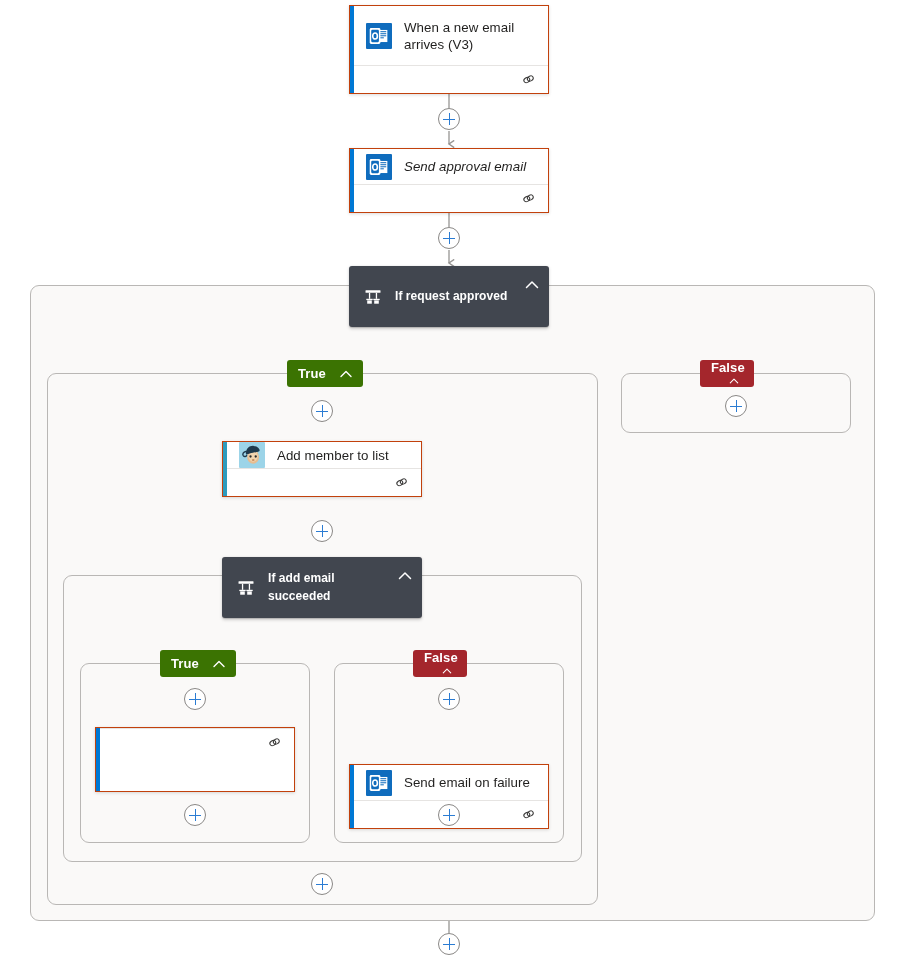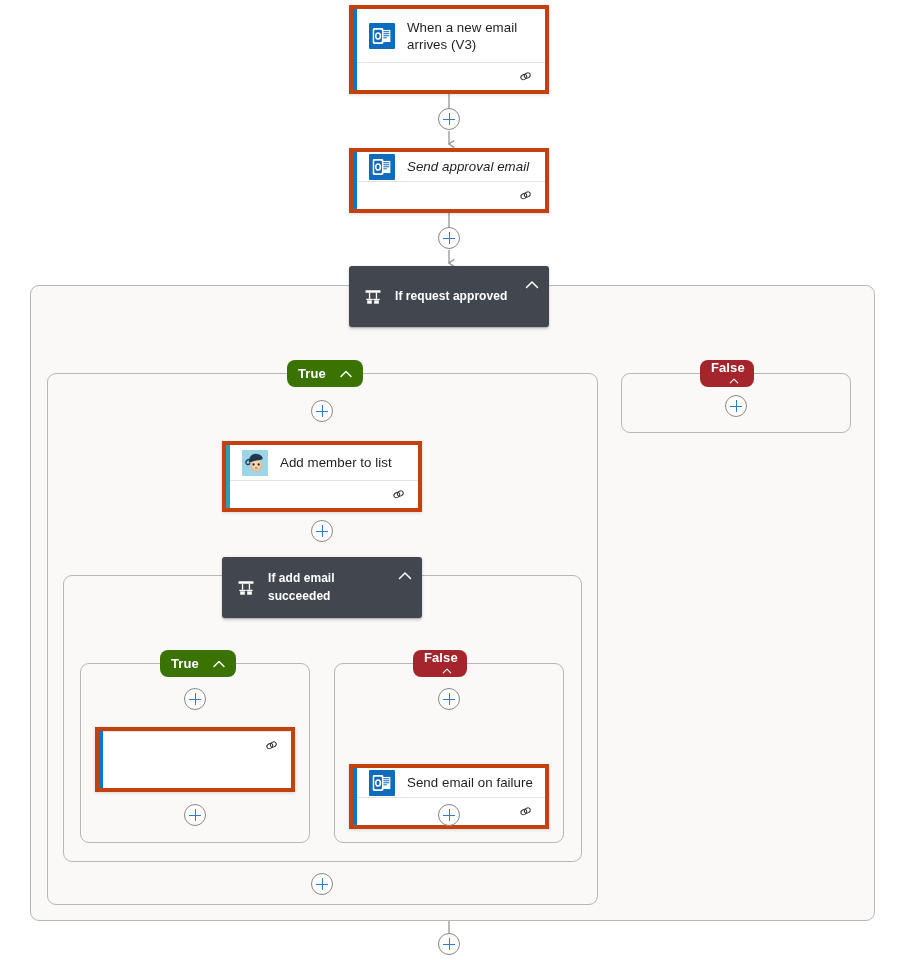--- a/index.html
+++ b/index.html
@@ -40,21 +40,21 @@
     background: #faf9f8;
     border: 1px solid #b9b7b5;
     border-radius: 9px;
   }
 
   
   .card {
     position: absolute;
     box-sizing: border-box;
     background: #ffffff;
-    border: 4px solid #c2410c;
+    border: 1px solid #c2410c;
     box-shadow: 0 1.2px 3.2px rgba(0,0,0,0.14), 0 0.3px 0.9px rgba(0,0,0,0.12);
     display: flex;
     flex-direction: column;
     overflow: hidden;
   }
   .card .accent {
     position: absolute;
     left: 0; top: 0; bottom: 0;
     width: 4px;
   }
@@ -126,21 +126,21 @@
   }
 
   
   .badge {
     position: absolute;
     box-sizing: border-box;
     height: 27px;
     display: flex;
     align-items: center;
     padding: 0 9px 0 11px;
-    border-radius: 8px;
+    border-radius: 3px;
     color: #ffffff;
     font-size: 13px;
     font-weight: 700;
     letter-spacing: 0.1px;
   }
   .badge .badge-chev {
     width: 16px;
     height: 16px;
     margin-left: 12px;
   }
@@ -305,21 +305,21 @@
     </svg>
   </div>
 
   <div class="badge false" style="left:700px; top:360px;">
     <span>False</span>
     <svg class="badge-chev" viewBox="0 0 16 16">
       <path d="M3,10.5 L8,5.5 L13,10.5" fill="none" stroke="#ffffff" stroke-width="1.4" stroke-linecap="round" stroke-linejoin="round"></path>
     </svg>
   </div>
 
-  <div class="card" style="left:222px; top:441px; width:200px; height:71px;">
+  <div class="card" style="left:222px; top:441px; width:200px; height:56px;">
     <span class="accent" style="background:#2e9bbd;"></span>
     <div class="card-main">
       <svg class="card-icon" viewBox="0 0 28 28">
         <rect x="0" y="0" width="28" height="28" fill="#9cd4e8"></rect>
         <ellipse cx="15.2" cy="16.2" rx="6.4" ry="7.2" fill="#e7bc8f"></ellipse>
         <ellipse cx="15.2" cy="15.4" rx="5.0" ry="5.8" fill="#f2d4ae"></ellipse>
         <path d="M7.5,11.8 C7.5,6.8 11.5,3.8 15.8,4.2 C20.2,4.6 22.6,7.4 22.2,9.2
                  C21.8,10.8 19.4,11.0 18.0,10.4 L8.6,13.2 Z" fill="#1f3a4d"></path>
         <path d="M7.2,12.4 C9.6,10.2 14.6,8.6 18.6,9.6 L18.2,11.4
                  C14.6,10.6 10.2,12.0 8.2,13.8 Z" fill="#1f3a4d"></path>

